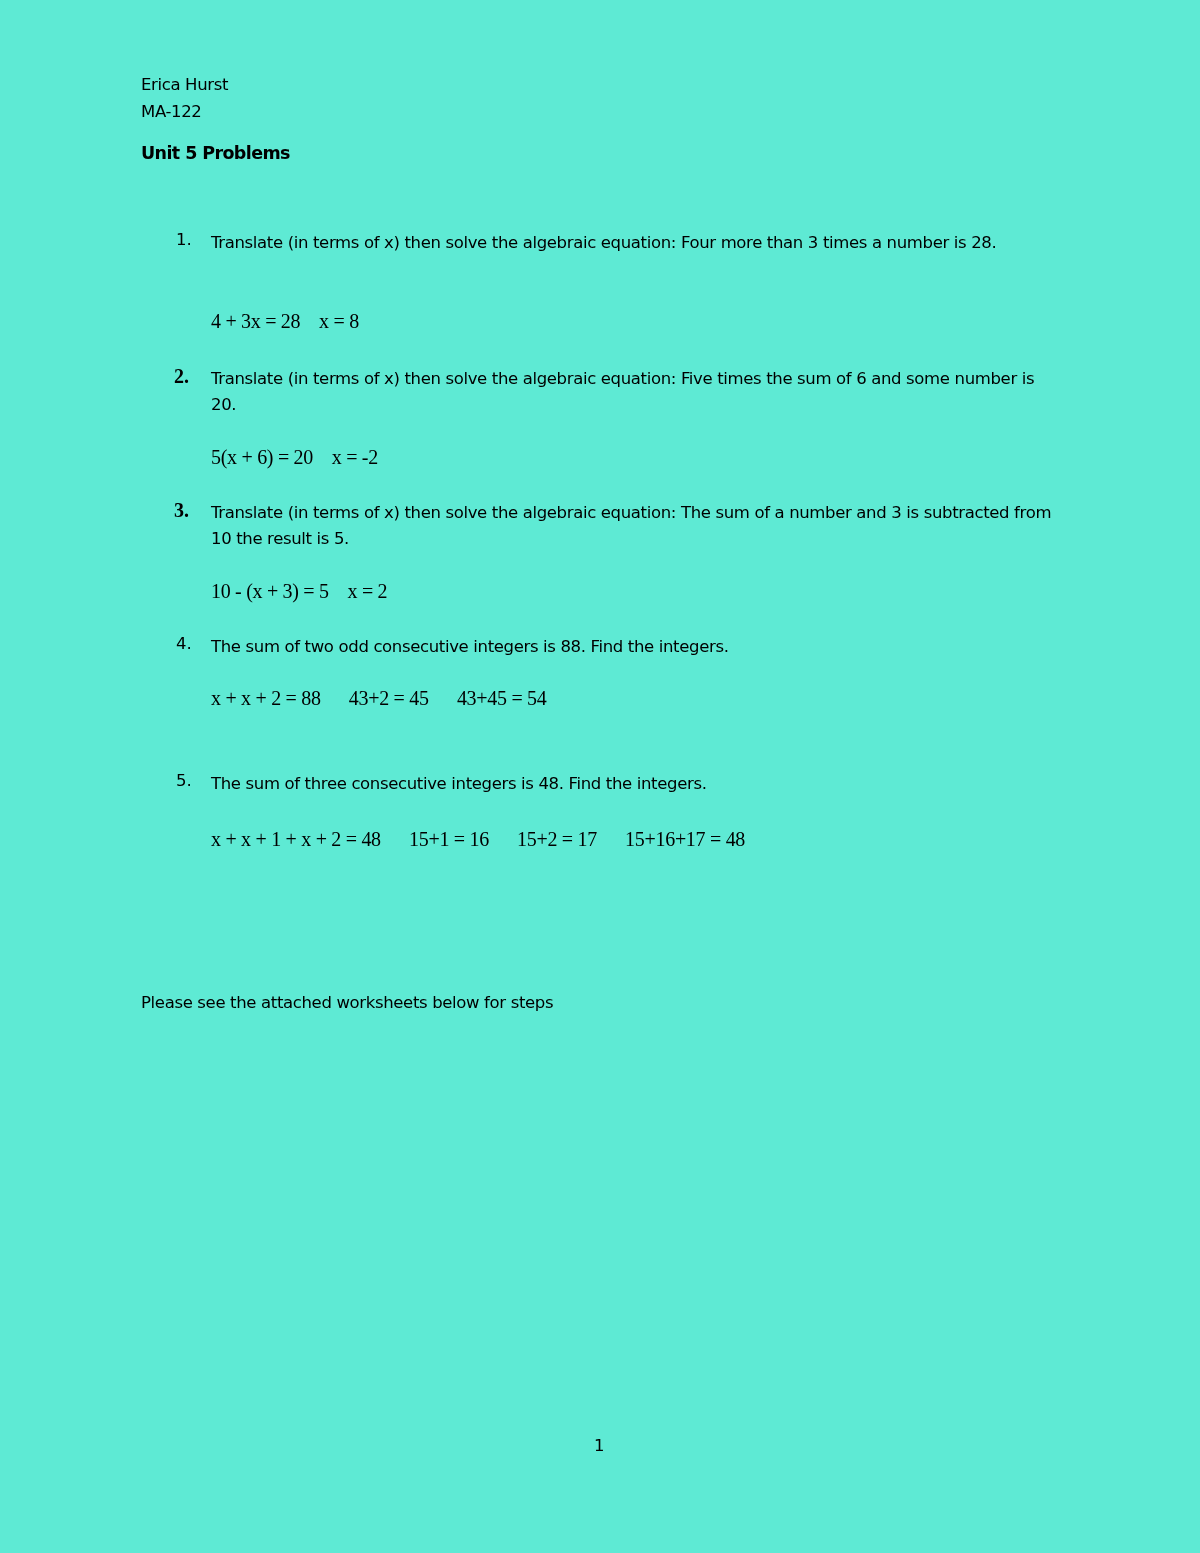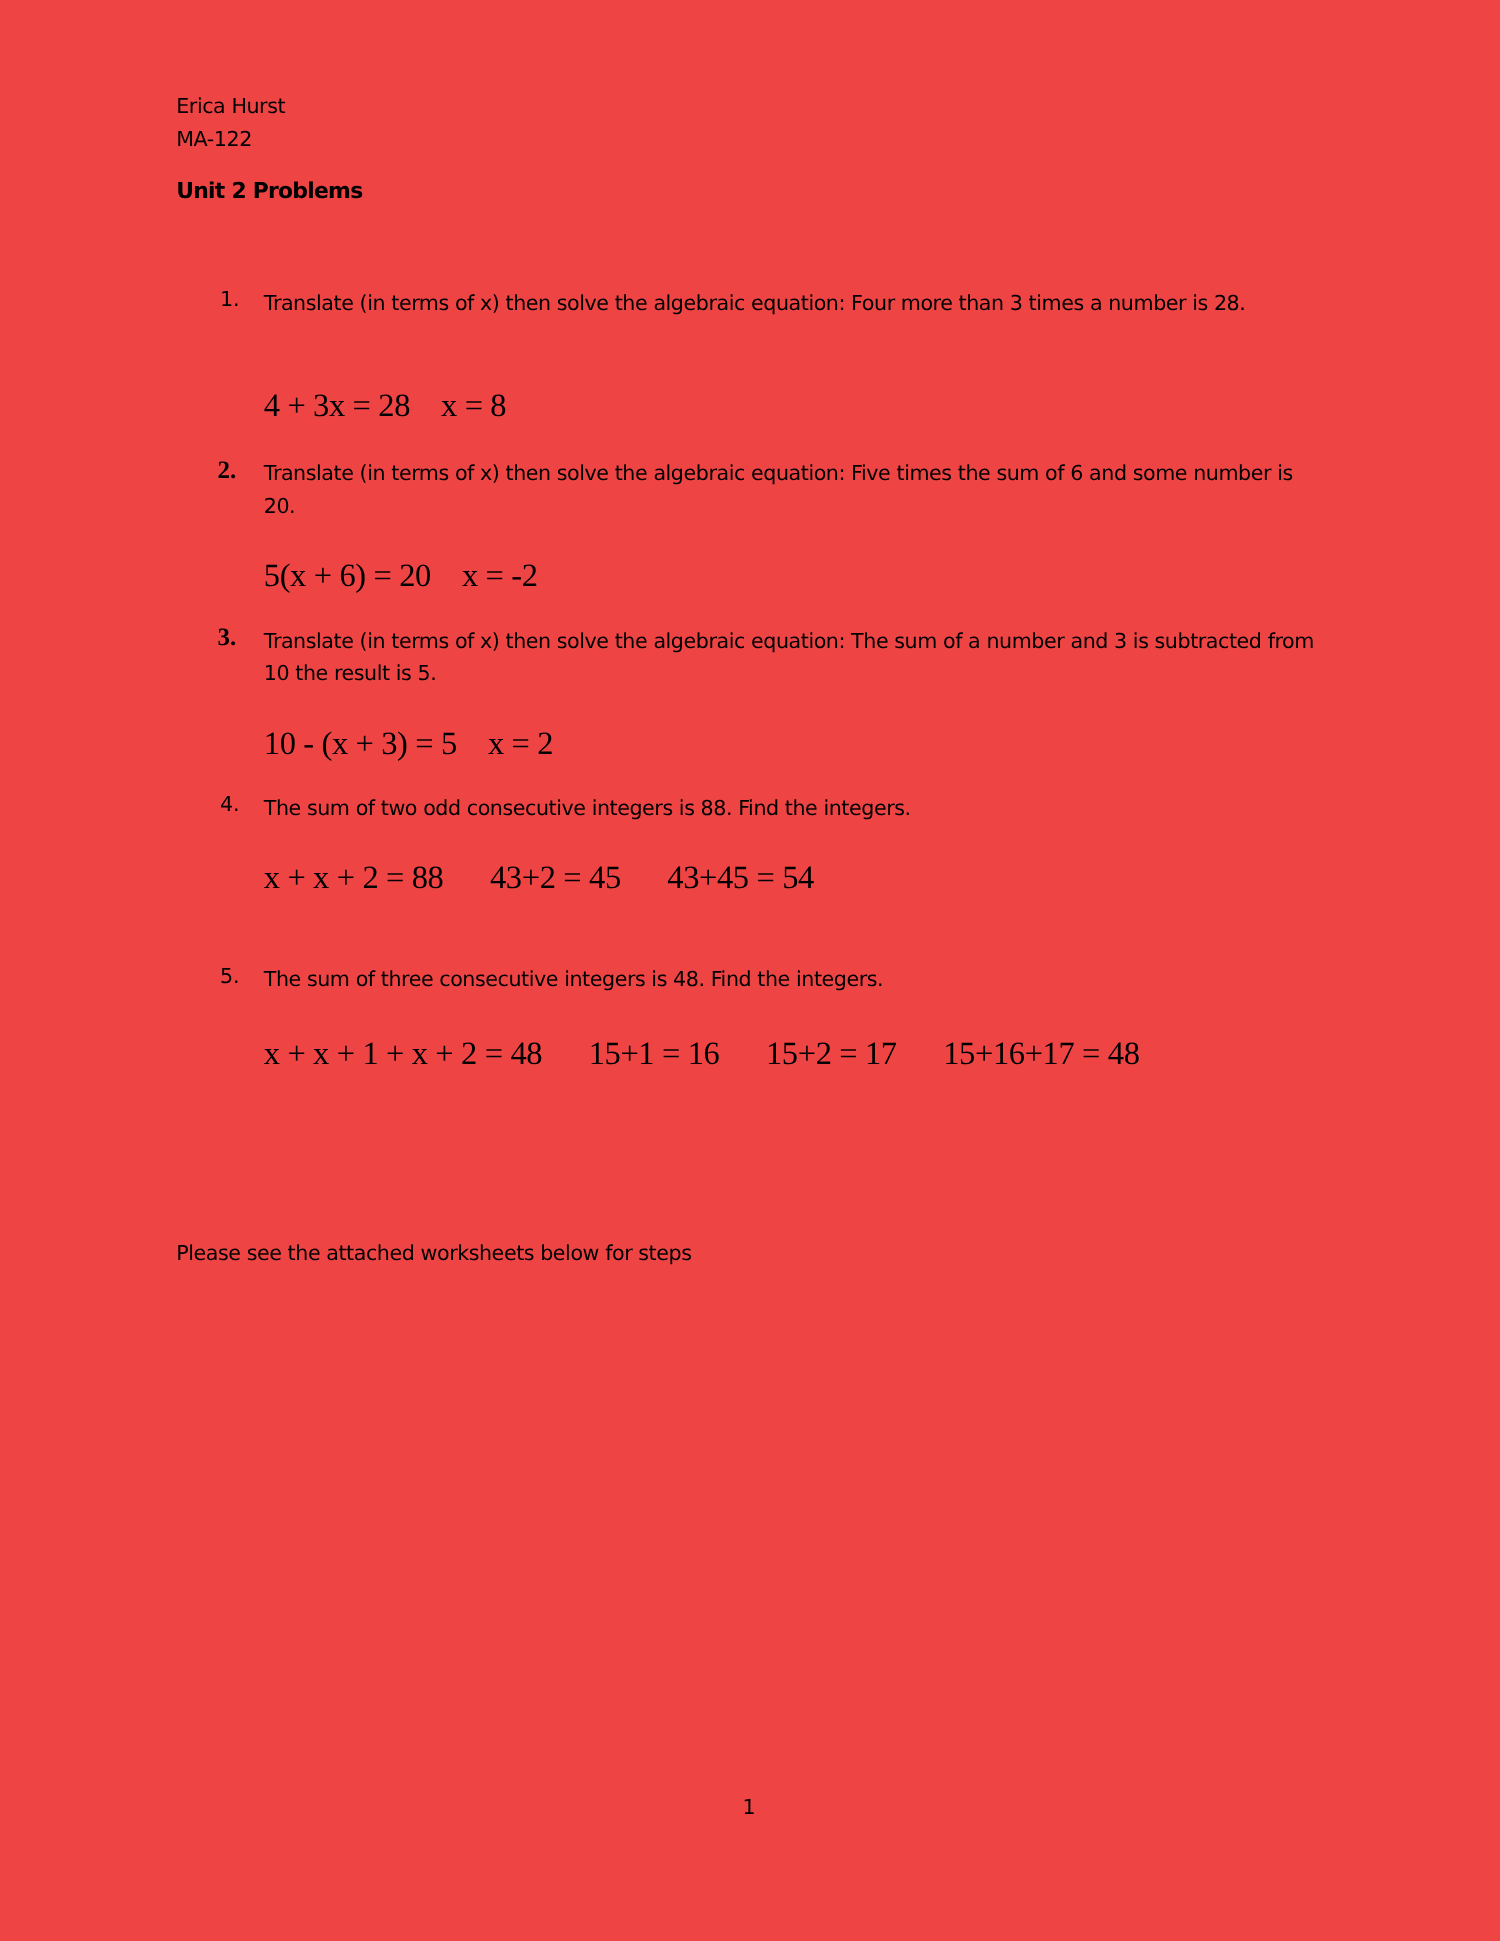--- a/index.html
+++ b/index.html
@@ -13,21 +13,21 @@
       position: relative;
       overflow: hidden;
       color: #000000;
       font-family: "Liberation Sans", "DejaVu Sans", sans-serif;
     }
     .page {
       position: absolute;
       left: 0; top: 0;
       width: 1200px;
       height: 1553px;
-      background: #ef4444;
+      background: #5eead4;
     }
     .abs { position: absolute; white-space: nowrap; }
     .body-text {
       font-family: "DejaVu Sans", "Liberation Sans", sans-serif;
       font-size: 16.5px;
       letter-spacing: -0.35px;
       line-height: 26px;
     }
     .heading {
       font-family: "DejaVu Sans", "Liberation Sans", sans-serif;
@@ -50,34 +50,34 @@
     .q-text {
       position: absolute;
       left: 211px;
       width: 850px;
       white-space: normal;
     }
     .eq {
       position: absolute;
       left: 211px;
       font-family: "Liberation Serif", "DejaVu Serif", serif;
-      font-size: 26px;
+      font-size: 20px;
       white-space: pre;
       letter-spacing: -0.3px;
     }
   </style>
 </head>
 <body>
 
 <div class="page">
 
   <div class="abs body-text" style="left:141px; top:72px;">Erica Hurst</div>
   <div class="abs body-text" style="left:141px; top:99px;">MA-122</div>
 
-  <div class="abs heading" style="left:141px; top:143px;">Unit 2 Problems</div>
+  <div class="abs heading" style="left:141px; top:143px;">Unit 5 Problems</div>
 
   <div>
     <div class="num" style="top:230px;">1.</div>
     <div class="q-text body-text" style="top:230px;">Translate (in terms of x) then solve the algebraic equation: Four more than 3 times a number is 28.</div>
     <div class="eq" style="top:310px;">4 + 3x = 28    x = 8</div>
   </div>
 
   <div>
     <div class="num serif-bold" style="top:365px;">2.</div>
     <div class="q-text body-text" style="top:366px;">Translate (in terms of x) then solve the algebraic equation: Five times the sum of 6 and some number is 20.</div>

